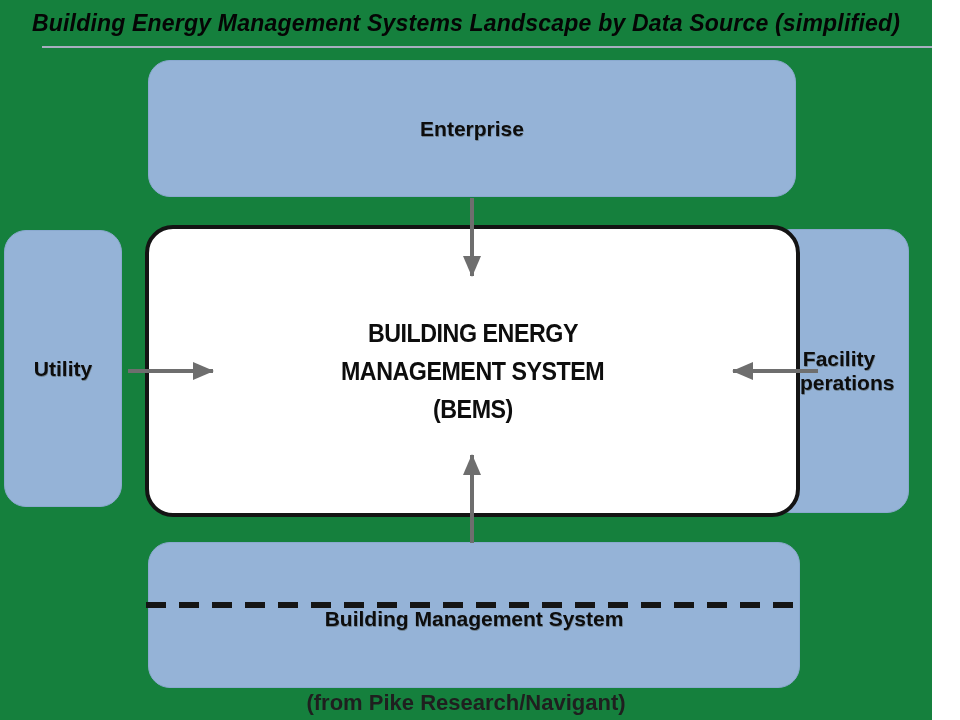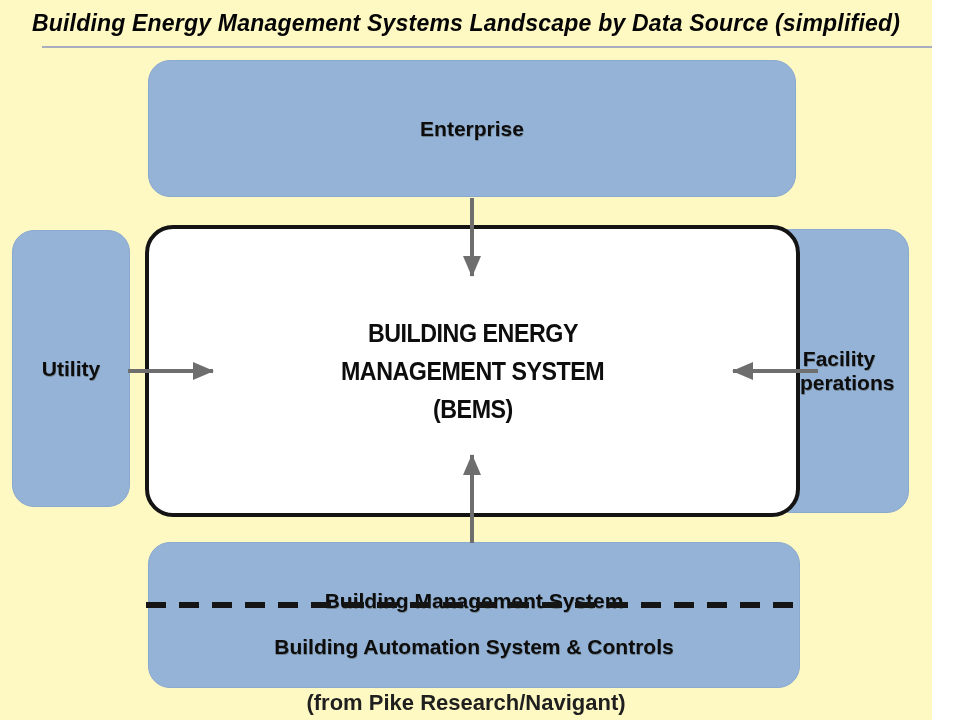--- a/index.html
+++ b/index.html
@@ -12,21 +12,21 @@
     --caption-color: #1f1f1f;
   }
   * { margin: 0; padding: 0; box-sizing: border-box; }
   html, body { background: #ffffff; }
   body { font-family: "Liberation Sans", sans-serif; }
 
   .canvas {
     position: relative;
     width: 932px;
     height: 720px;
-    background: #fef9c3;
+    background: #15803d;
     overflow: hidden;
   }
 
   .diagram-title {
     position: absolute;
     top: 10px;
     left: 0;
     width: 100%;
     text-align: center;
     font-size: 23px;
@@ -55,21 +55,21 @@
   }
   .node-blue {
     background: var(--node-blue);
     border: 1px solid var(--node-blue-border);
     border-radius: 22px;
     font-size: 21px;
     text-shadow: 0.5px 0.5px 0 rgba(40,40,20,0.35);
   }
 
   .node-enterprise { left: 148px; top: 60px;  width: 648px; height: 137px; }
-  .node-utility    { left: 12px;  top: 230px; width: 118px; height: 277px; }
+  .node-utility    { left: 4px;  top: 230px; width: 118px; height: 277px; }
   .node-facility   { left: 769px; top: 229px; width: 140px; height: 284px; padding: 0 10px; }
 
   .node-bems {
     left: 145px; top: 225px; width: 655px; height: 292px;
     background: #ffffff;
     border: 4px solid var(--bems-border);
     border-radius: 28px;
     flex-direction: column;
     font-size: 25px;
     line-height: 38px;
@@ -139,21 +139,20 @@
   </div>
 
   <div class="node node-bems">
     <div class="bems-text">BUILDING ENERGY</div>
     <div class="bems-text">MANAGEMENT SYSTEM</div>
     <div class="bems-text">(BEMS)</div>
   </div>
 
   <div class="node node-blue node-bottom">
     <div class="bottom-label-top">Building Management System</div>
-    <div class="bottom-label-bottom">Building Automation System &amp; Controls</div>
   </div>
   <div class="dashed-divider"></div>
 
   <svg class="arrow-layer" viewBox="0 0 960 720" xmlns="http://www.w3.org/2000/svg">
     <defs>
       <marker id="arrowhead" markerUnits="userSpaceOnUse" markerWidth="22" markerHeight="20" refX="20" refY="9" orient="auto">
         <path d="M0,0 L21,9 L0,18 Z" fill="#6e6e6e"></path>
       </marker>
     </defs>
     <line x1="472" y1="198" x2="472" y2="276" stroke="#6e6e6e" stroke-width="4" marker-end="url(#arrowhead)"></line>

